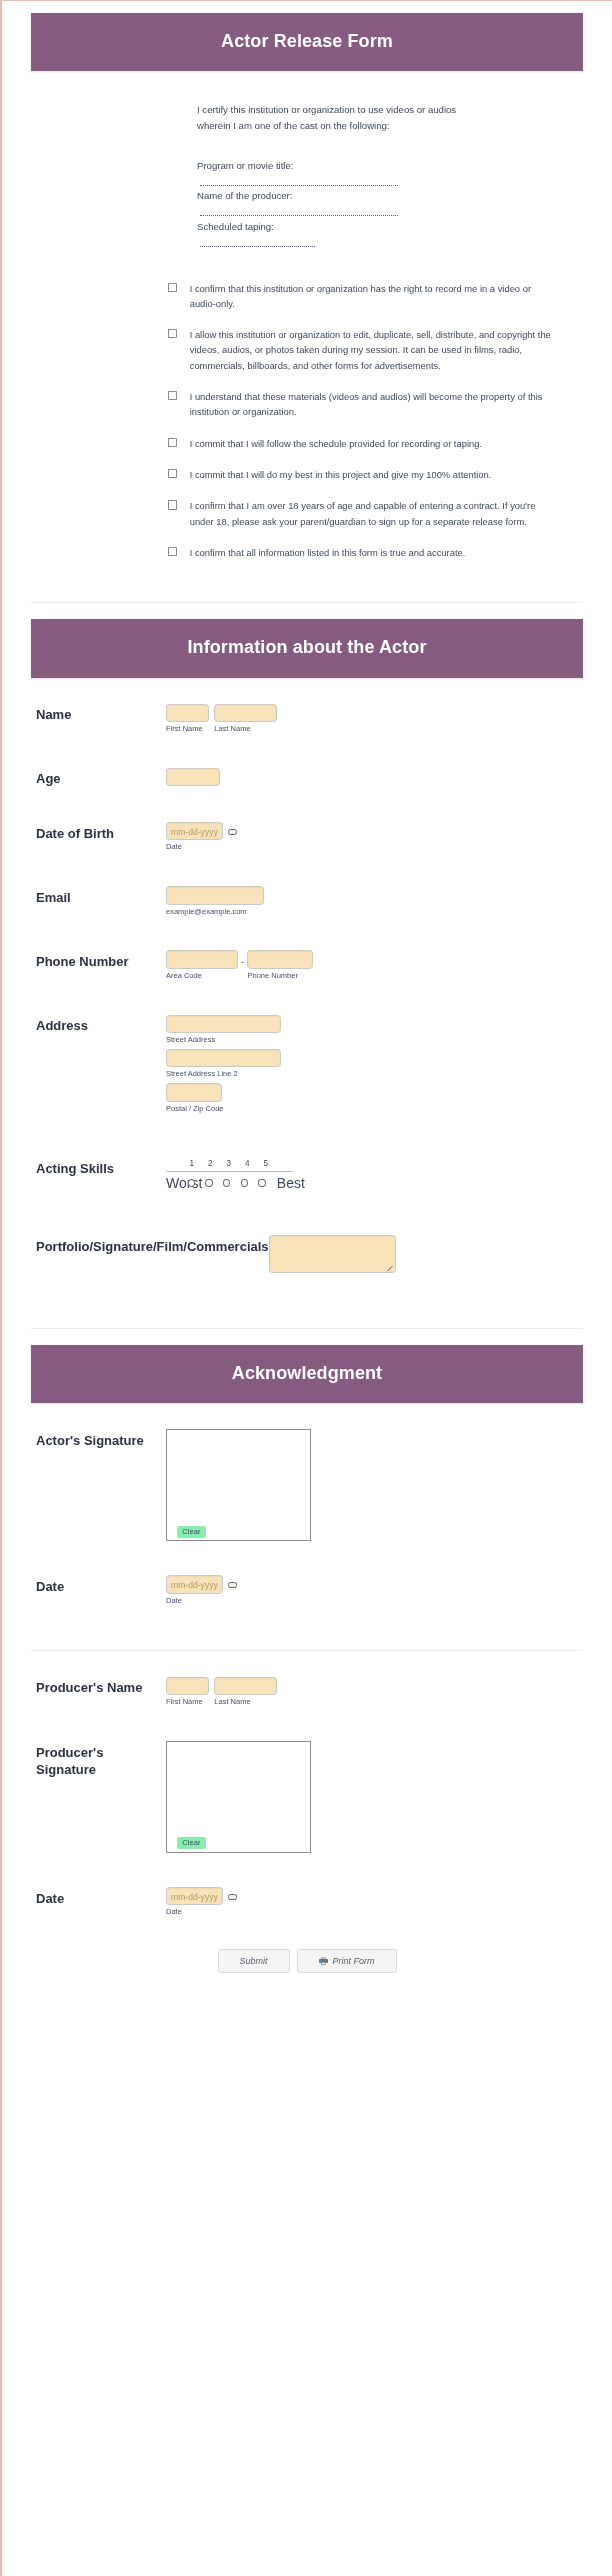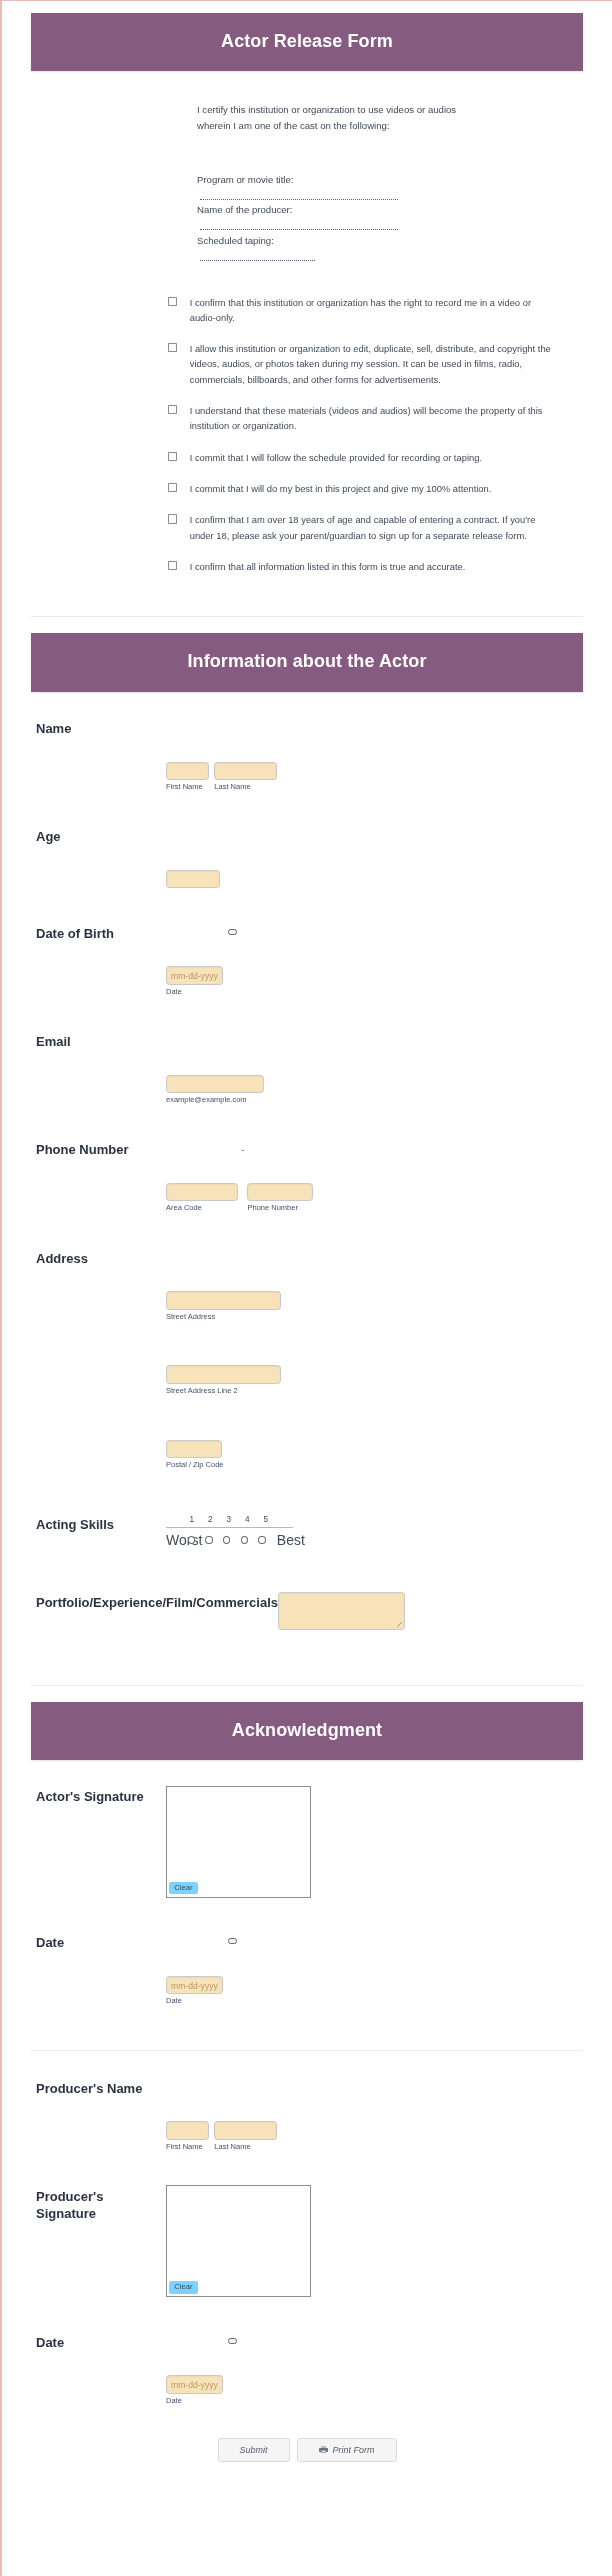--- a/index.html
+++ b/index.html
@@ -40,21 +40,21 @@
   .bar-wrap-2 { padding-top: 16px; }
 
   
   .intro {
     margin: 31px 0 0 195px;
     width: 283px;
     font-size: 9.6px;
     line-height: 1.62;
     color: #3f4a5a;
   }
-  .intro p { margin: 0 0 27px; }
+  .intro p { margin: 0 0 13px; }
   .intro .lbl { margin: 0; }
   .dash-line {
     border-bottom: 0.7px dotted #56607a;
     height: 0.7px;
     margin: 11.2px 0 2.6px 3.3px;
   }
   .dash-1 { width: 198px; }
   .dash-2 { width: 198px; }
   .dash-3 { width: 115px; }
   .gapline { height: 12px; }
@@ -112,21 +112,20 @@
   .inline { display: flex; align-items: flex-start; }
   .col { display: flex; flex-direction: column; }
 
   
   .inp {
     background: #f8e2b9;
     border: 0.7px solid #c9c9c9;
     border-radius: 3.3px;
     height: 18.5px;
     box-shadow: inset 0 0.7px 1.3px rgba(0,0,0,.06);
-    margin-top: 44px;
   }
   .w-first { width: 43px; }
   .w-last  { width: 63px; }
   .w-age   { width: 54px; }
   .w-date  { width: 57px; }
   .w-email { width: 98px; }
   .w-area  { width: 72px; }
   .w-phone { width: 66px; }
   .w-street{ width: 115px; }
   .w-city  { width: 54px; }
@@ -217,23 +216,23 @@
   
   .sigpad {
     width: 145px;
     height: 112px;
     border: 0.7px solid #8e8e8e;
     background: #ffffff;
     position: relative;
   }
   .clear-btn {
     position: absolute;
-    left: 2px;
+    left: 10px;
     bottom: 2.6px;
-    background: #7dd3fc;
+    background: #86efac;
     color: #3f4a5a;
     font-size: 7.6px;
     border-radius: 2px;
     padding: 2px 5.3px 2.6px;
     line-height: 1;
   }
 
   
   .divider {
     border-top: 0.7px solid #eceaea;
@@ -454,21 +453,21 @@
           <div class="radio"></div>
           <div class="radio"></div>
           <div class="scale-end right">Best</div>
         </div>
       </div>
     </div>
 
     <div class="sp-40"></div>
 
     <div class="frow">
-      <div class="flabel">Portfolio/Experience/Film/Commercials</div>
+      <div class="flabel">Portfolio/Signature/Film/Commercials</div>
       <div class="fctrl">
         <div class="tarea">
           <div class="grip"></div>
         </div>
       </div>
     </div>
   </div>
 
   <div class="sp-56"></div>
   <div class="divider"></div>

